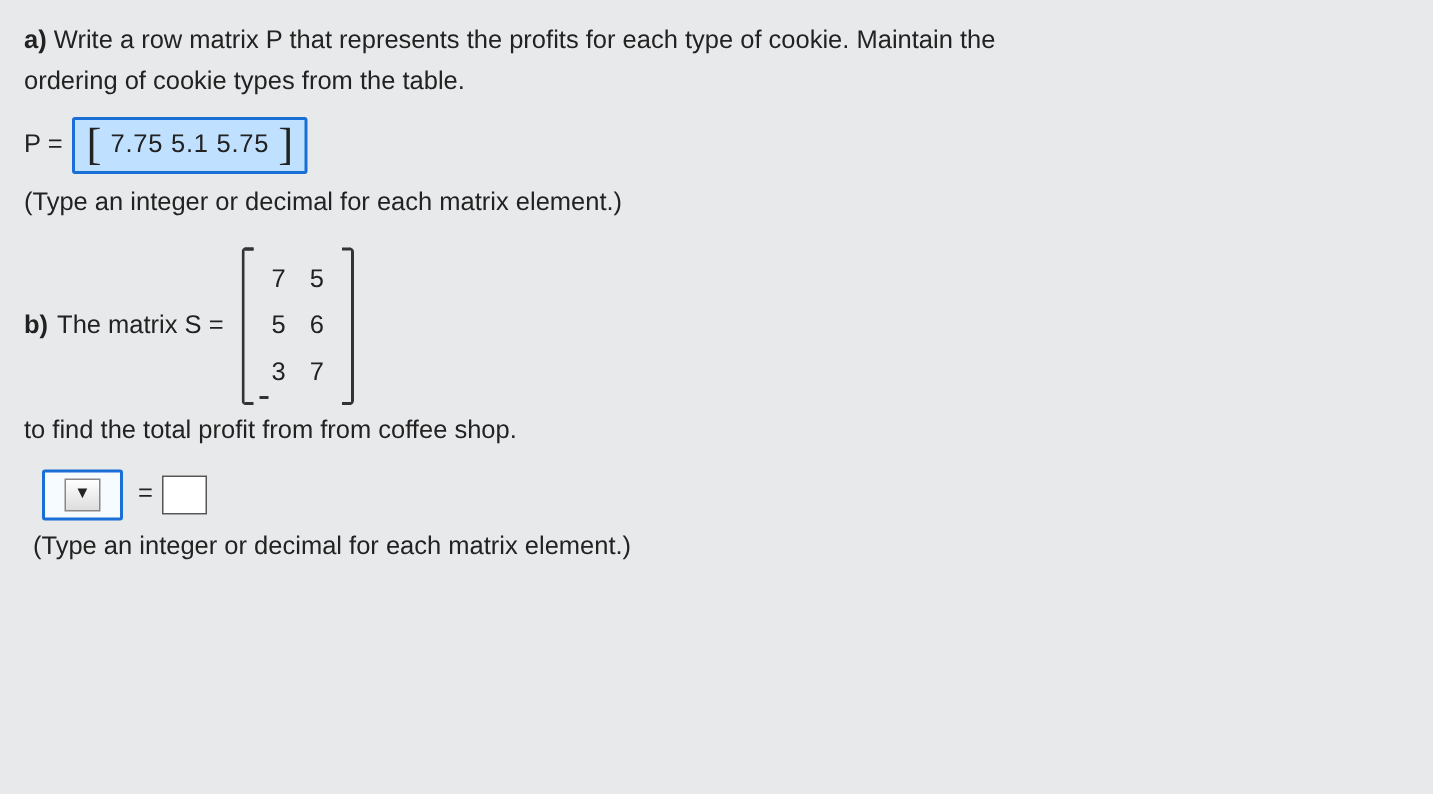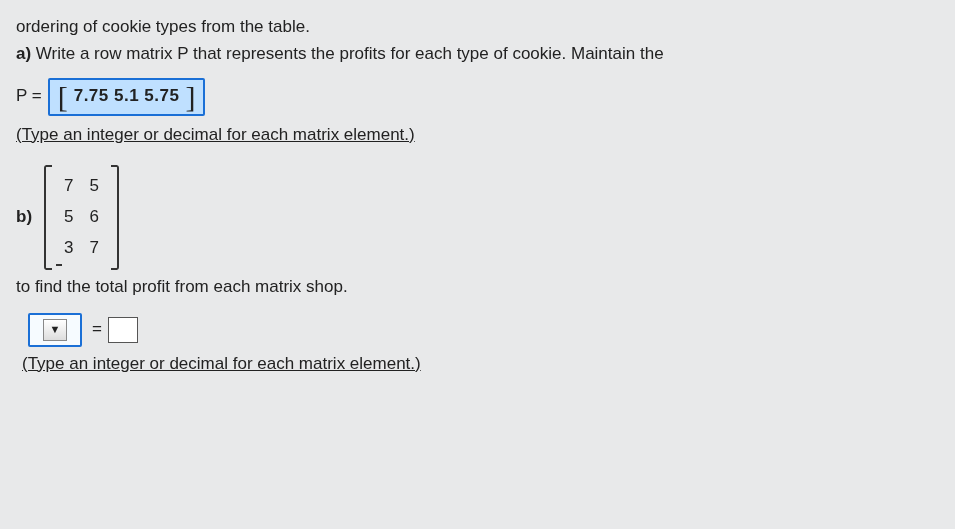--- a/index.html
+++ b/index.html
@@ -29,22 +29,22 @@
     border-radius: 2px;
     font-size: 17px;
   }
   .bracket-l, .bracket-r {
     font-size: 30px;
     line-height: 30px;
     padding: 0 2px;
     font-weight: 300;
     font-family: "Times New Roman", serif;
   }
-  .vals { letter-spacing: 0.5px; padding: 0 4px; font-weight: bold; }
-  .hint { margin: 6px 0 18px 0; text-decoration: underline; }
+  .vals { letter-spacing: 0.5px; padding: 0 4px; }
+  .hint { margin: 6px 0 18px 0; }
   .inline-flow { display: flex; align-items: center; flex-wrap: wrap; gap: 4px 6px; margin: 6px 0;}
   .matrix {
     display: inline-block;
     border-left: 2px solid #333;
     border-right: 2px solid #333;
     border-radius: 3px;
     padding: 6px 10px;
     margin: 0 6px;
     position: relative;
   }
@@ -94,39 +94,40 @@
     background: #fff;
     vertical-align: middle;
   }
   .answer-row { display:flex; align-items:center; margin: 14px 0 4px 12px;}
   .eq-sign { margin: 0 6px; }
 </style>
 </head>
 <body>
 <div class="wrap">
 
-<p>ordering of cookie types from the table.</p>
 <p>
   <span class="part-label">a)</span>
   <span>Write a row matrix P that represents the profits for each type of cookie. Maintain the</span>
 </p>
+<p>ordering of cookie types from the table.</p>
 
 <div class="eq-row">
   <span class="eq-label">P =</span>
   <span class="answer-box">
     <span class="bracket-l">[</span>
     <span class="vals">7.75  5.1  5.75</span>
     <span class="bracket-r">]</span>
   </span>
 </div>
 
 <p class="hint">(Type an integer or decimal for each matrix element.)</p>
 
 <div class="inline-flow">
   <span class="part-label">b)</span>
+  <span>The matrix S =</span>
   <span class="matrix">
     <span class="mat-corner-tl"></span>
         <span class="mat-corner-tr"></span>
     <span class="mat-corner-bl"></span>
         <span class="mat-corner-br"></span>
     <table>
       <tbody>
             <tr>
               <td>7</td>
               <td>5</td>
@@ -136,21 +137,21 @@
               <td>6</td>
             </tr>
       <tr>
               <td>3</td>
               <td>7</td>
             </tr>
     </tbody>
         </table>
   </span>
 </div>
-<p>to find the total profit from each matrix shop.</p>
+<p>to find the total profit from from coffee shop.</p>
 
 <div class="answer-row">
   <span class="dropdown-box">
     <span class="dropdown-inner">▼</span>
   </span>
   <span class="eq-sign">=</span>
   <span class="empty-box"></span>
 </div>
 
 <p class="hint" style="margin-left:6px;">(Type an integer or decimal for each matrix element.)</p>

